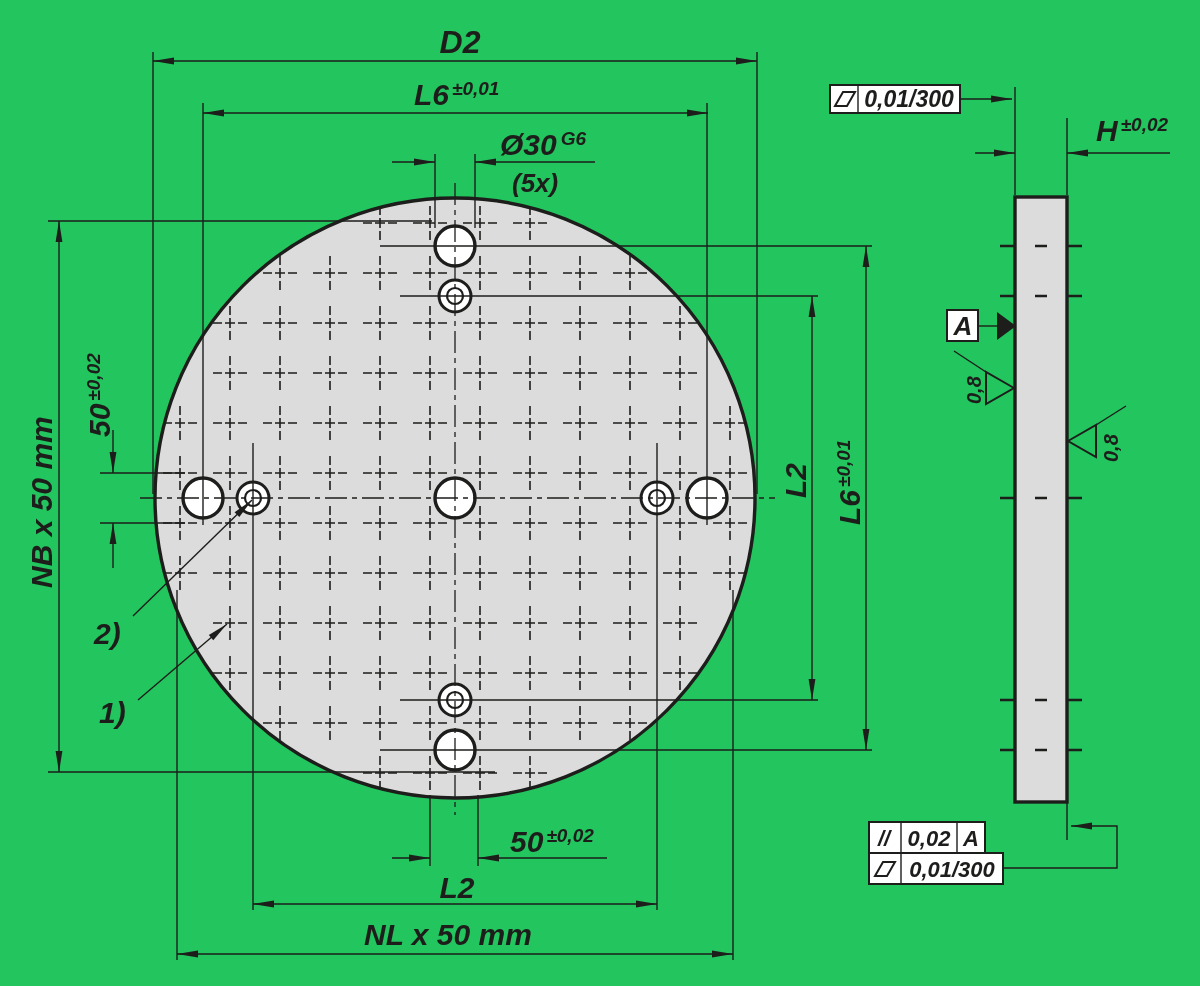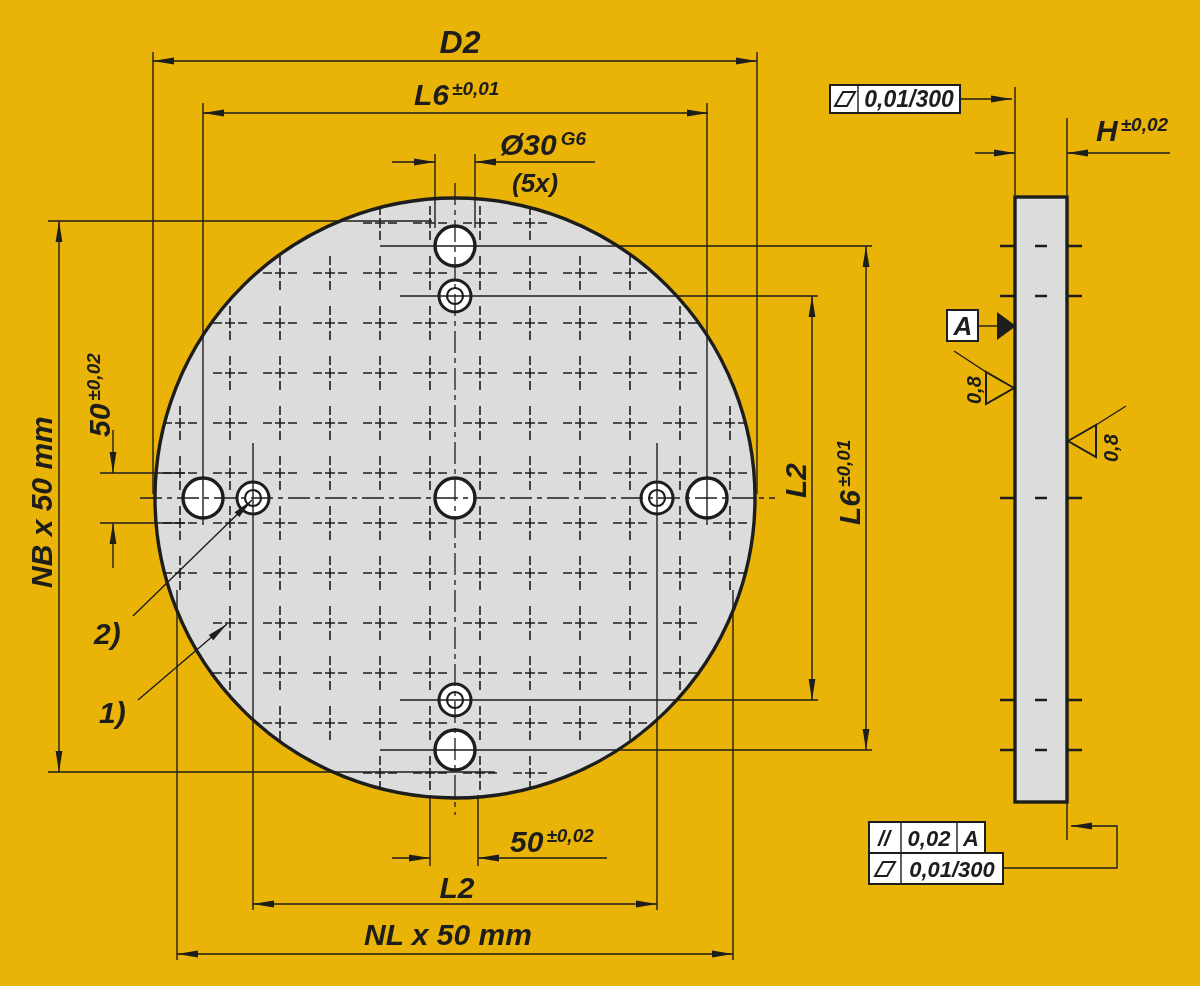--- a/index.html
+++ b/index.html
@@ -1,16 +1,16 @@
 <!DOCTYPE html>
 <html><head>
 <meta charset="utf-8">
 <style>
   html,body{margin:0;padding:0;background:#ffffff;}
-  .page{position:relative;width:1200px;height:986px;background:#eab308;overflow:hidden;}
+  .page{position:relative;width:1200px;height:986px;background:#22c55e;overflow:hidden;}
   svg{display:block;}
   svg text{
     font-family:"Liberation Sans", sans-serif;
     font-style:italic;
     font-weight:bold;
     fill:#1d1d1b;
   }
   .thin{stroke:#1d1d1b;stroke-width:1.4;fill:none;}
   .hole{stroke:#1d1d1b;stroke-width:3.4;fill:none;}
   .bush-o{stroke:#1d1d1b;stroke-width:3;fill:none;}

